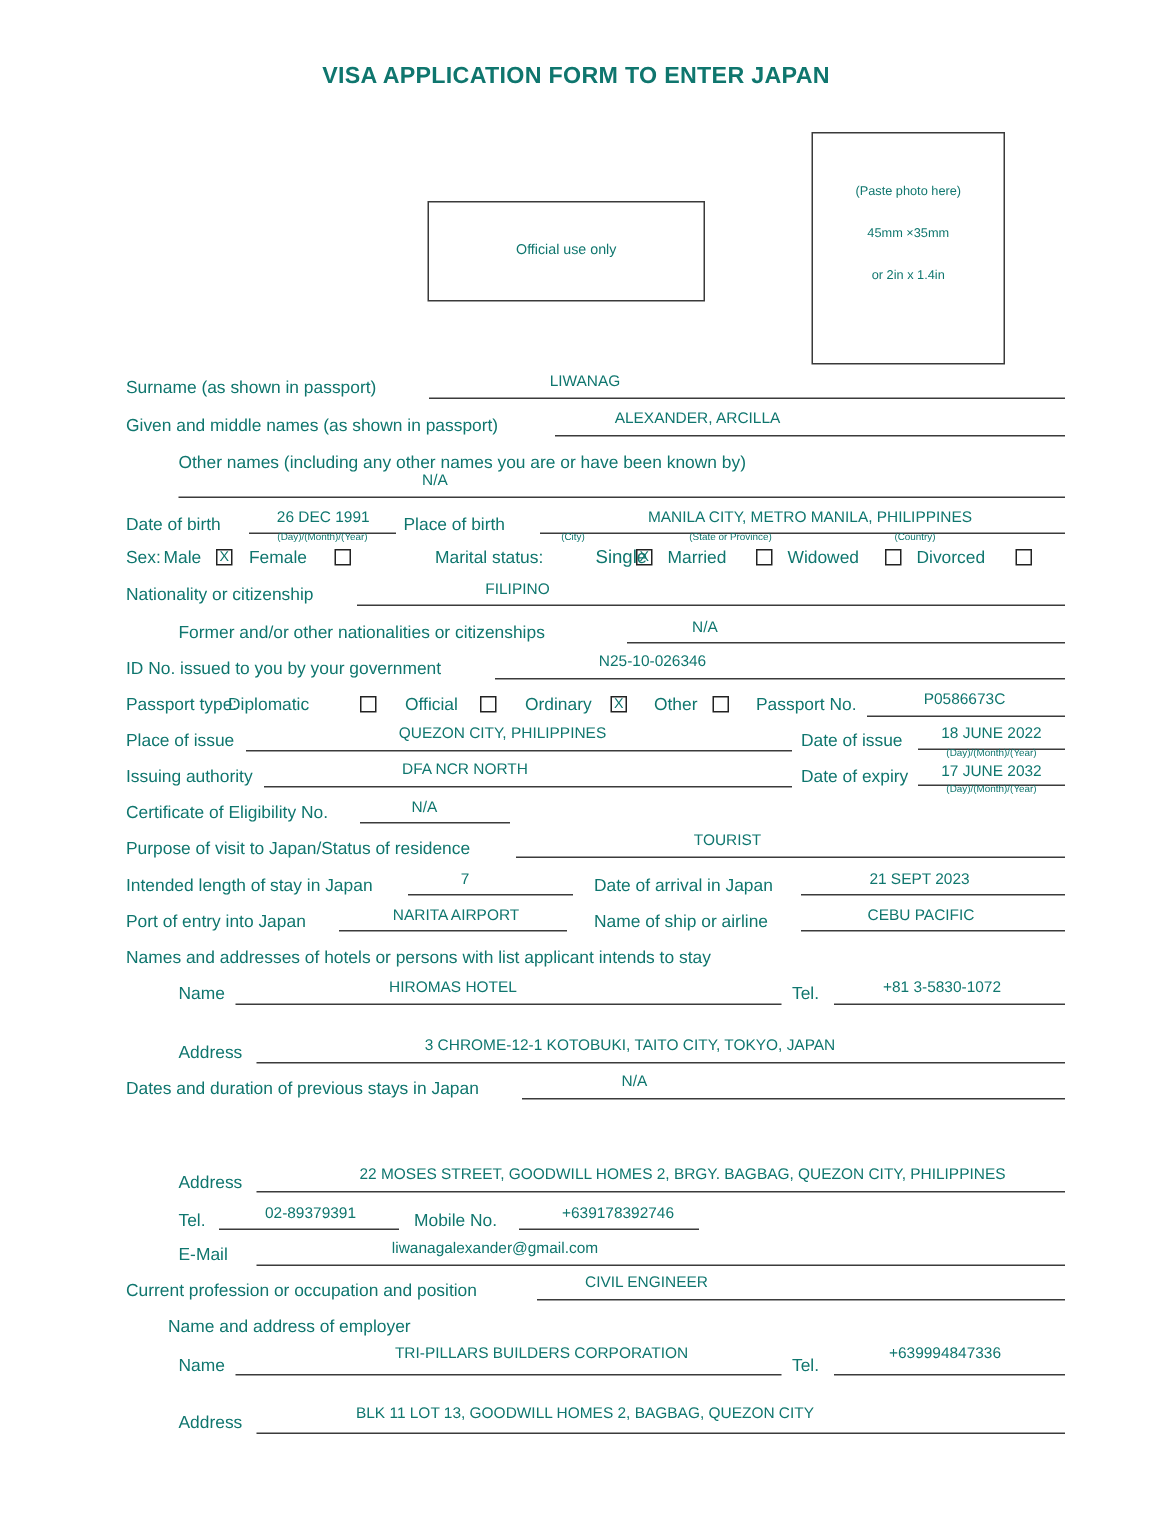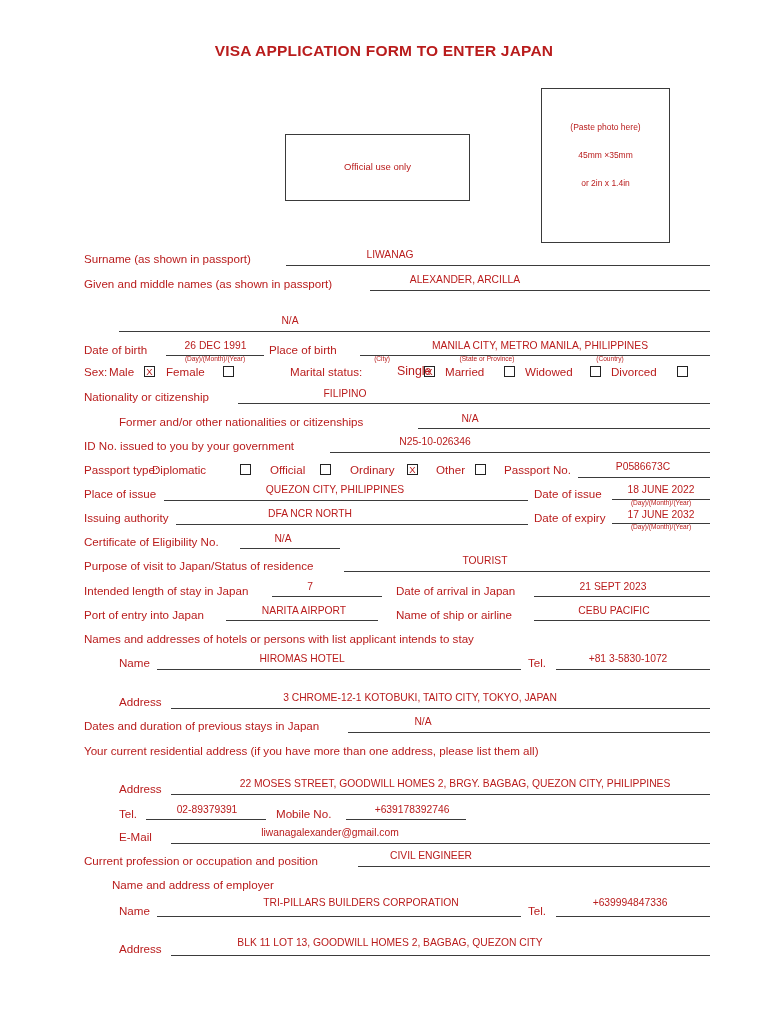--- a/index.html
+++ b/index.html
@@ -6,21 +6,21 @@
     margin: 0;
     padding: 0;
     background: #ffffff;
   }
   .page {
     position: relative;
     width: 768px;
     height: 1024px;
     background: #ffffff;
     font-family: "Liberation Sans", sans-serif;
-    color: #b91c1c;
+    color: #0f766e;
     overflow: hidden;
   }
 
   
   .form-title {
     position: absolute;
     left: 0;
     top: 42px;
     width: 768px;
     text-align: center;
@@ -117,20 +117,21 @@
   </div>
 
   <div class="lbl" style="left:84px; top:253px;">Surname (as shown in passport)</div>
   <div class="val" style="left:305px; top:250px; width:170px;">LIWANAG</div>
   <div class="rule" style="left:286px; top:265px; width:424px;"></div>
 
   <div class="lbl" style="left:84px; top:278px;">Given and middle names (as shown in passport)</div>
   <div class="val" style="left:375px; top:275px; width:180px;">ALEXANDER, ARCILLA</div>
   <div class="rule" style="left:370px; top:290px; width:340px;"></div>
 
+  <div class="lbl" style="left:119px; top:303px;">Other names (including any other names you are or have been known by)</div>
   <div class="val" style="left:250px; top:316px; width:80px;">N/A</div>
   <div class="rule" style="left:119px; top:331px; width:591px;"></div>
 
   <div class="lbl" style="left:84px; top:344px;">Date of birth</div>
   <div class="val" style="left:168px; top:341px; width:95px;">26 DEC 1991</div>
   <div class="rule" style="left:166px; top:355px; width:98px;"></div>
   <div class="sub" style="left:166px; top:356px; width:98px;">(Day)/(Month)/(Year)</div>
 
   <div class="lbl" style="left:269px; top:344px;">Place of birth</div>
   <div class="val" style="left:380px; top:341px; width:320px;">MANILA CITY, METRO MANILA, PHILIPPINES</div>
@@ -234,21 +235,20 @@
   <div class="rule" style="left:556px; top:669px; width:154px;"></div>
 
   <div class="lbl" style="left:119px; top:696px;">Address</div>
   <div class="val" style="left:250px; top:693px; width:340px;">3 CHROME-12-1 KOTOBUKI, TAITO CITY, TOKYO, JAPAN</div>
   <div class="rule" style="left:171px; top:708px; width:539px;"></div>
 
   <div class="lbl" style="left:84px; top:720px;">Dates and duration of previous stays in Japan</div>
   <div class="val" style="left:388px; top:717px; width:70px;">N/A</div>
   <div class="rule" style="left:348px; top:732px; width:362px;"></div>
 
-  <div class="lbl" style="left:84px; top:745px;">Your current residential address (if you have more than one address, please list them all)</div>
 
   <div class="lbl" style="left:119px; top:783px;">Address</div>
   <div class="val" style="left:200px; top:779px; width:510px;">22 MOSES STREET, GOODWILL HOMES 2, BRGY. BAGBAG, QUEZON CITY, PHILIPPINES</div>
   <div class="rule" style="left:171px; top:794px; width:539px;"></div>
 
   <div class="lbl" style="left:119px; top:808px;">Tel.</div>
   <div class="val" style="left:152px; top:805px; width:110px;">02-89379391</div>
   <div class="rule" style="left:146px; top:819px; width:120px;"></div>
 
   <div class="lbl" style="left:276px; top:808px;">Mobile No.</div>

